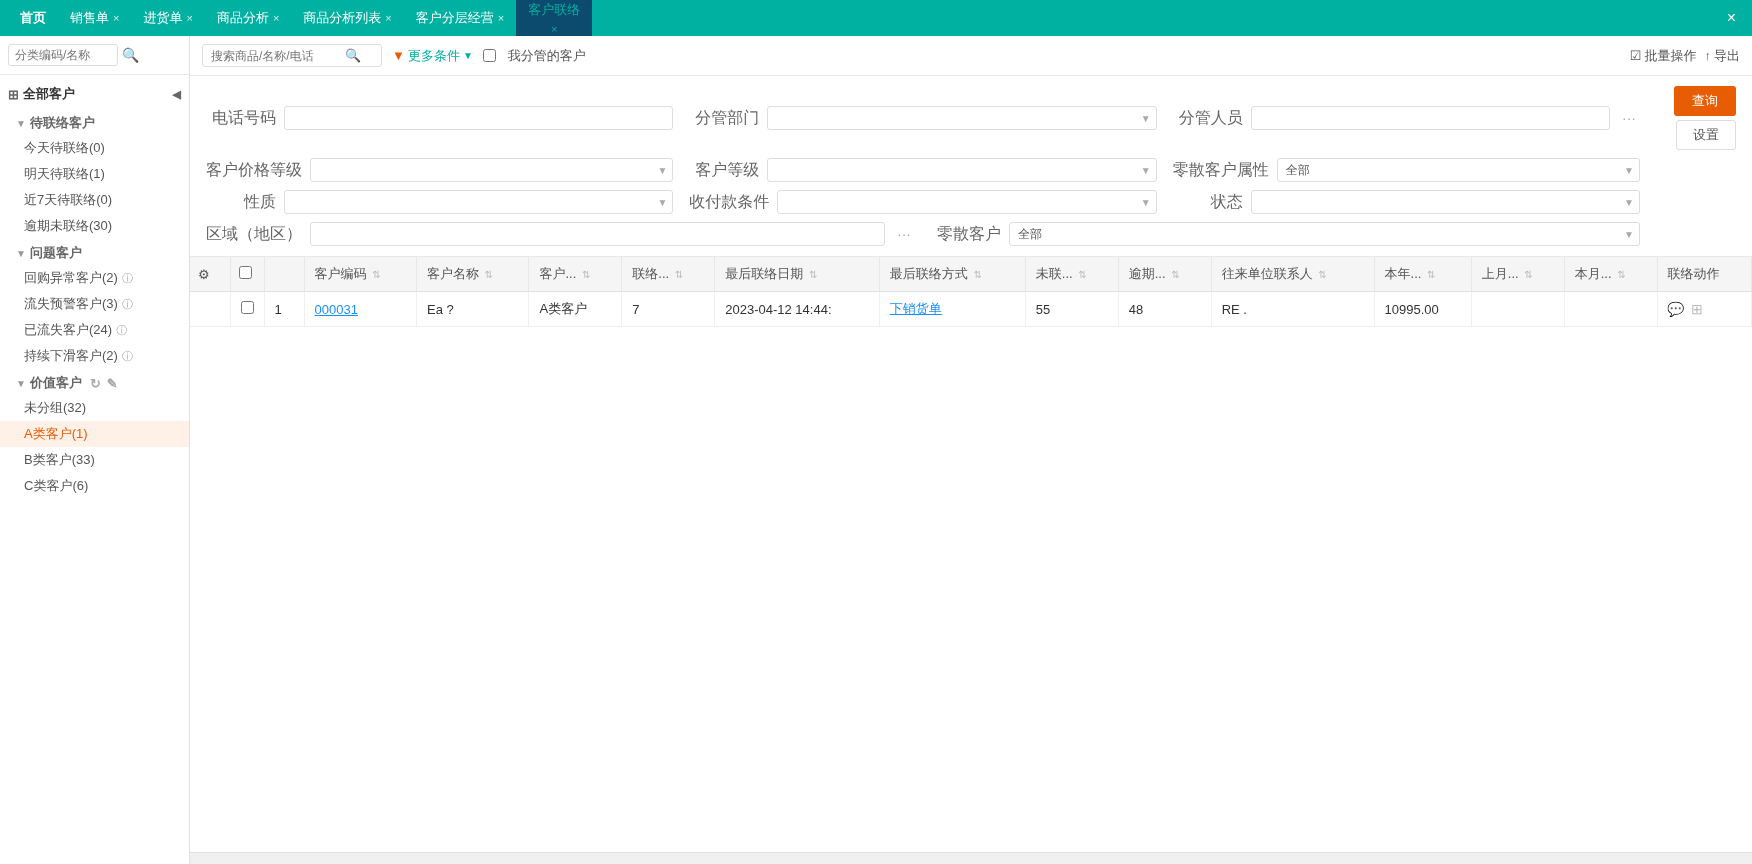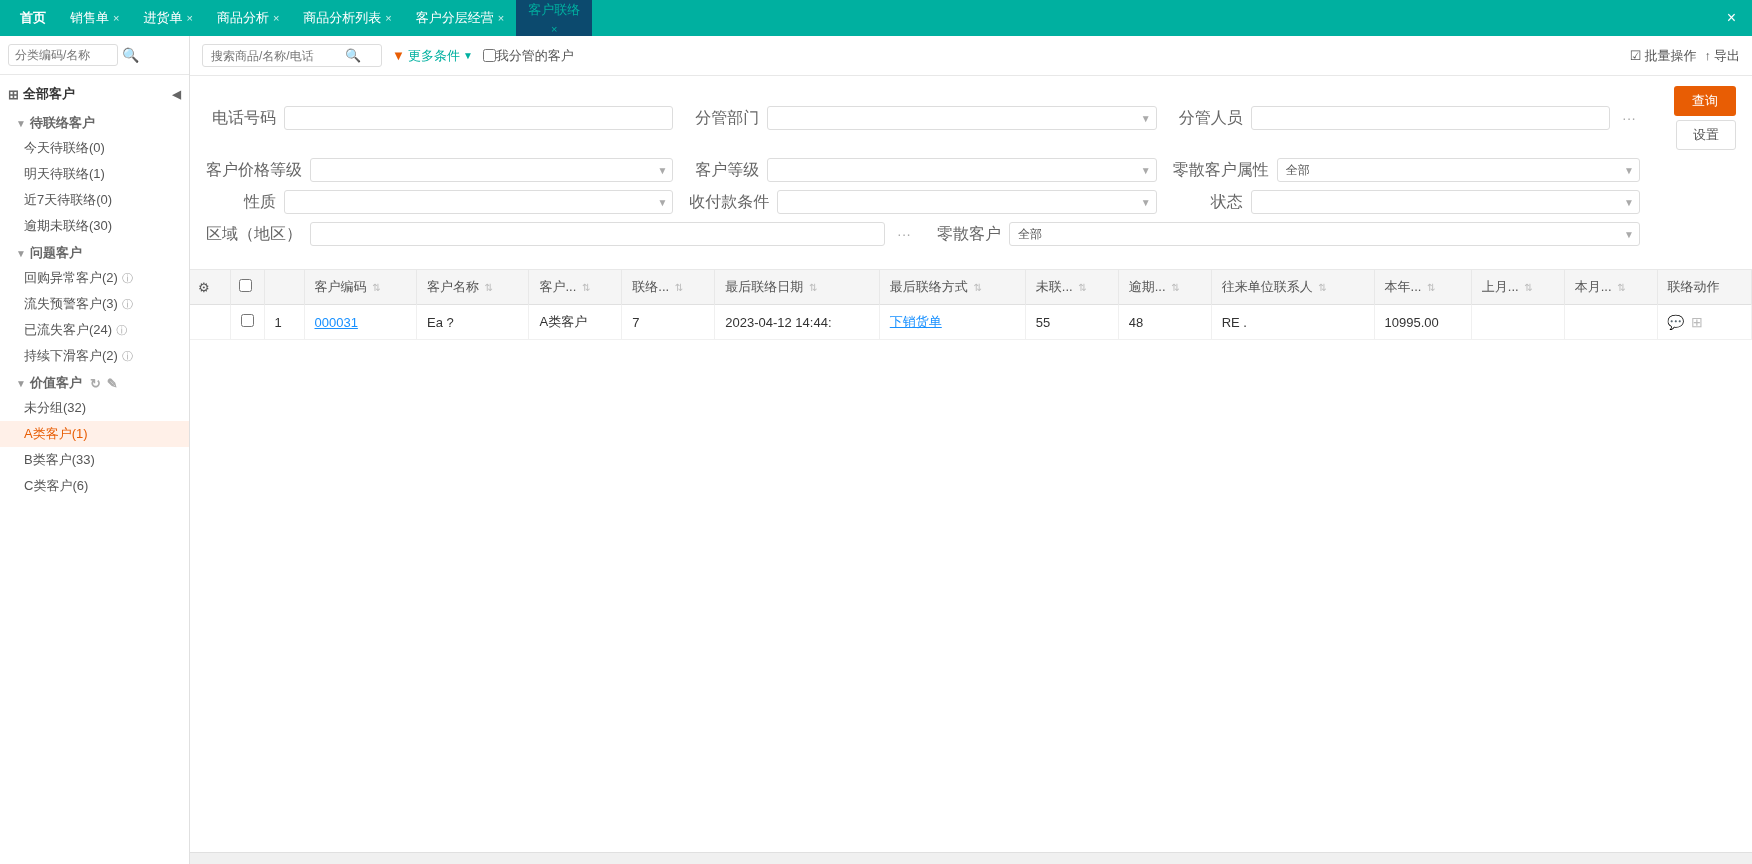--- a/index.html
+++ b/index.html
@@ -155,42 +155,42 @@
       cursor: pointer;
       display: flex;
       align-items: center;
       gap: 3px;
       font-size: 12px;
       white-space: nowrap;
     }
     .my-customers {
       display: flex;
       align-items: center;
-      gap: 0;
+      gap: 12px;
       font-size: 12px;
       color: #555;
     }
     .my-customers input[type=checkbox] { cursor: pointer; }
     .filter-right { margin-left: auto; display: flex; gap: 8px; align-items: center; }
     .batch-op { color: #555; font-size: 12px; cursor: pointer; display: flex; align-items: center; gap: 3px; }
     .export-btn { color: #555; font-size: 12px; cursor: pointer; display: flex; align-items: center; gap: 3px; }
 
     
     .adv-filter {
       background: white;
       padding: 10px 16px;
       border-bottom: 1px solid #e8e8e8;
     }
     .filter-row {
       display: flex;
       align-items: center;
       margin-bottom: 8px;
       gap: 16px;
     }
-    .filter-row:last-child { margin-bottom: 13px; }
+    .filter-row:last-child { margin-bottom: 0; }
     .filter-field {
       display: flex;
       align-items: center;
       gap: 8px;
       flex: 1;
     }
     .filter-field label {
       font-size: 16px;
       color: #666;
       white-space: nowrap;

